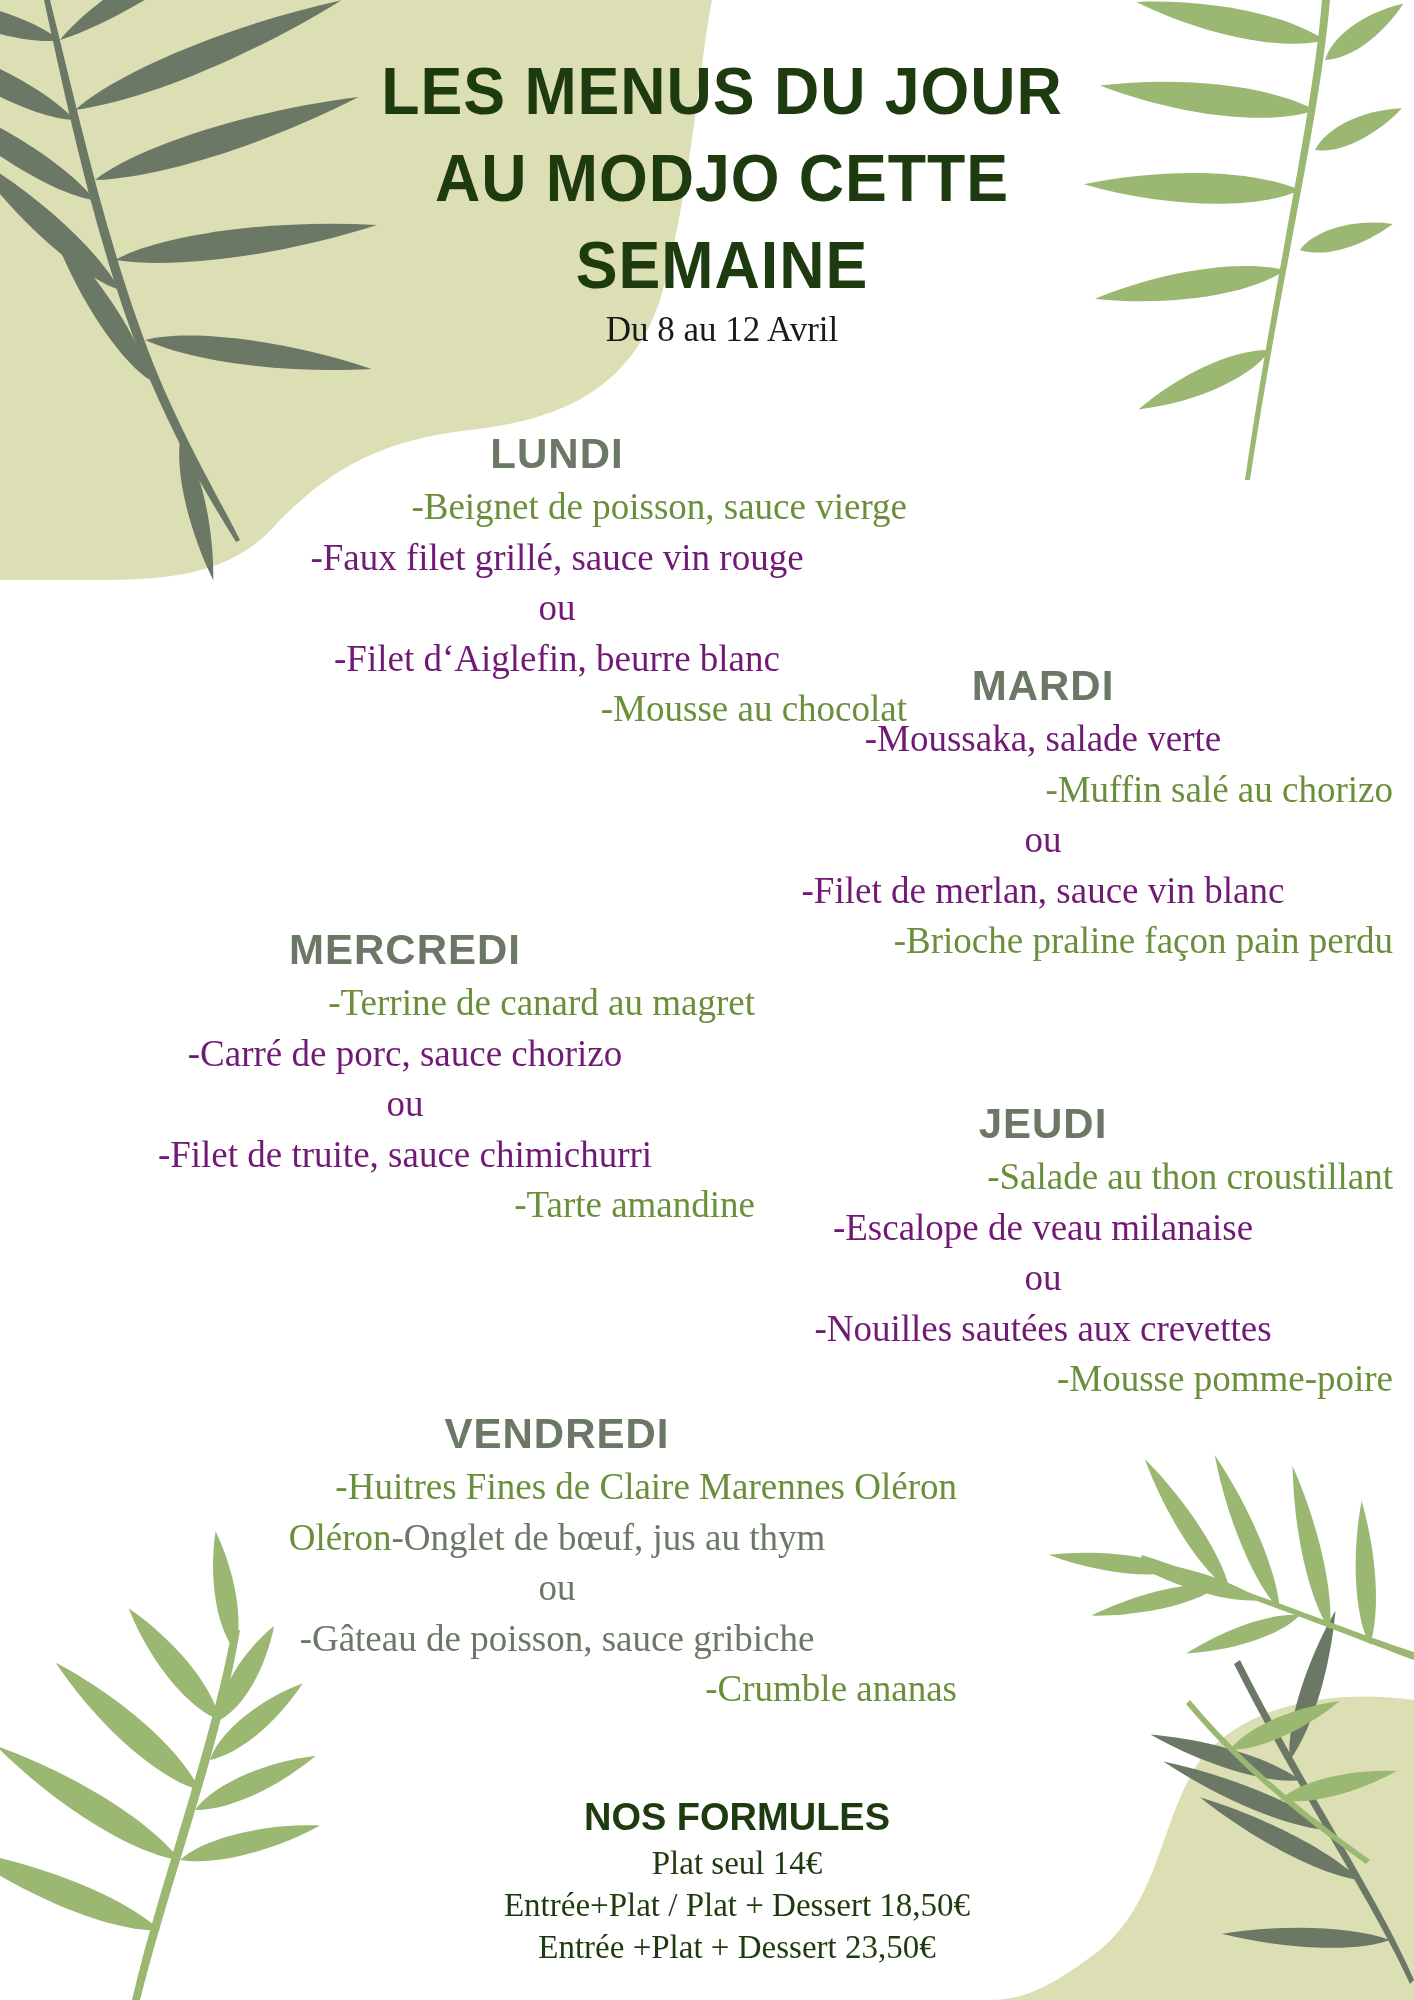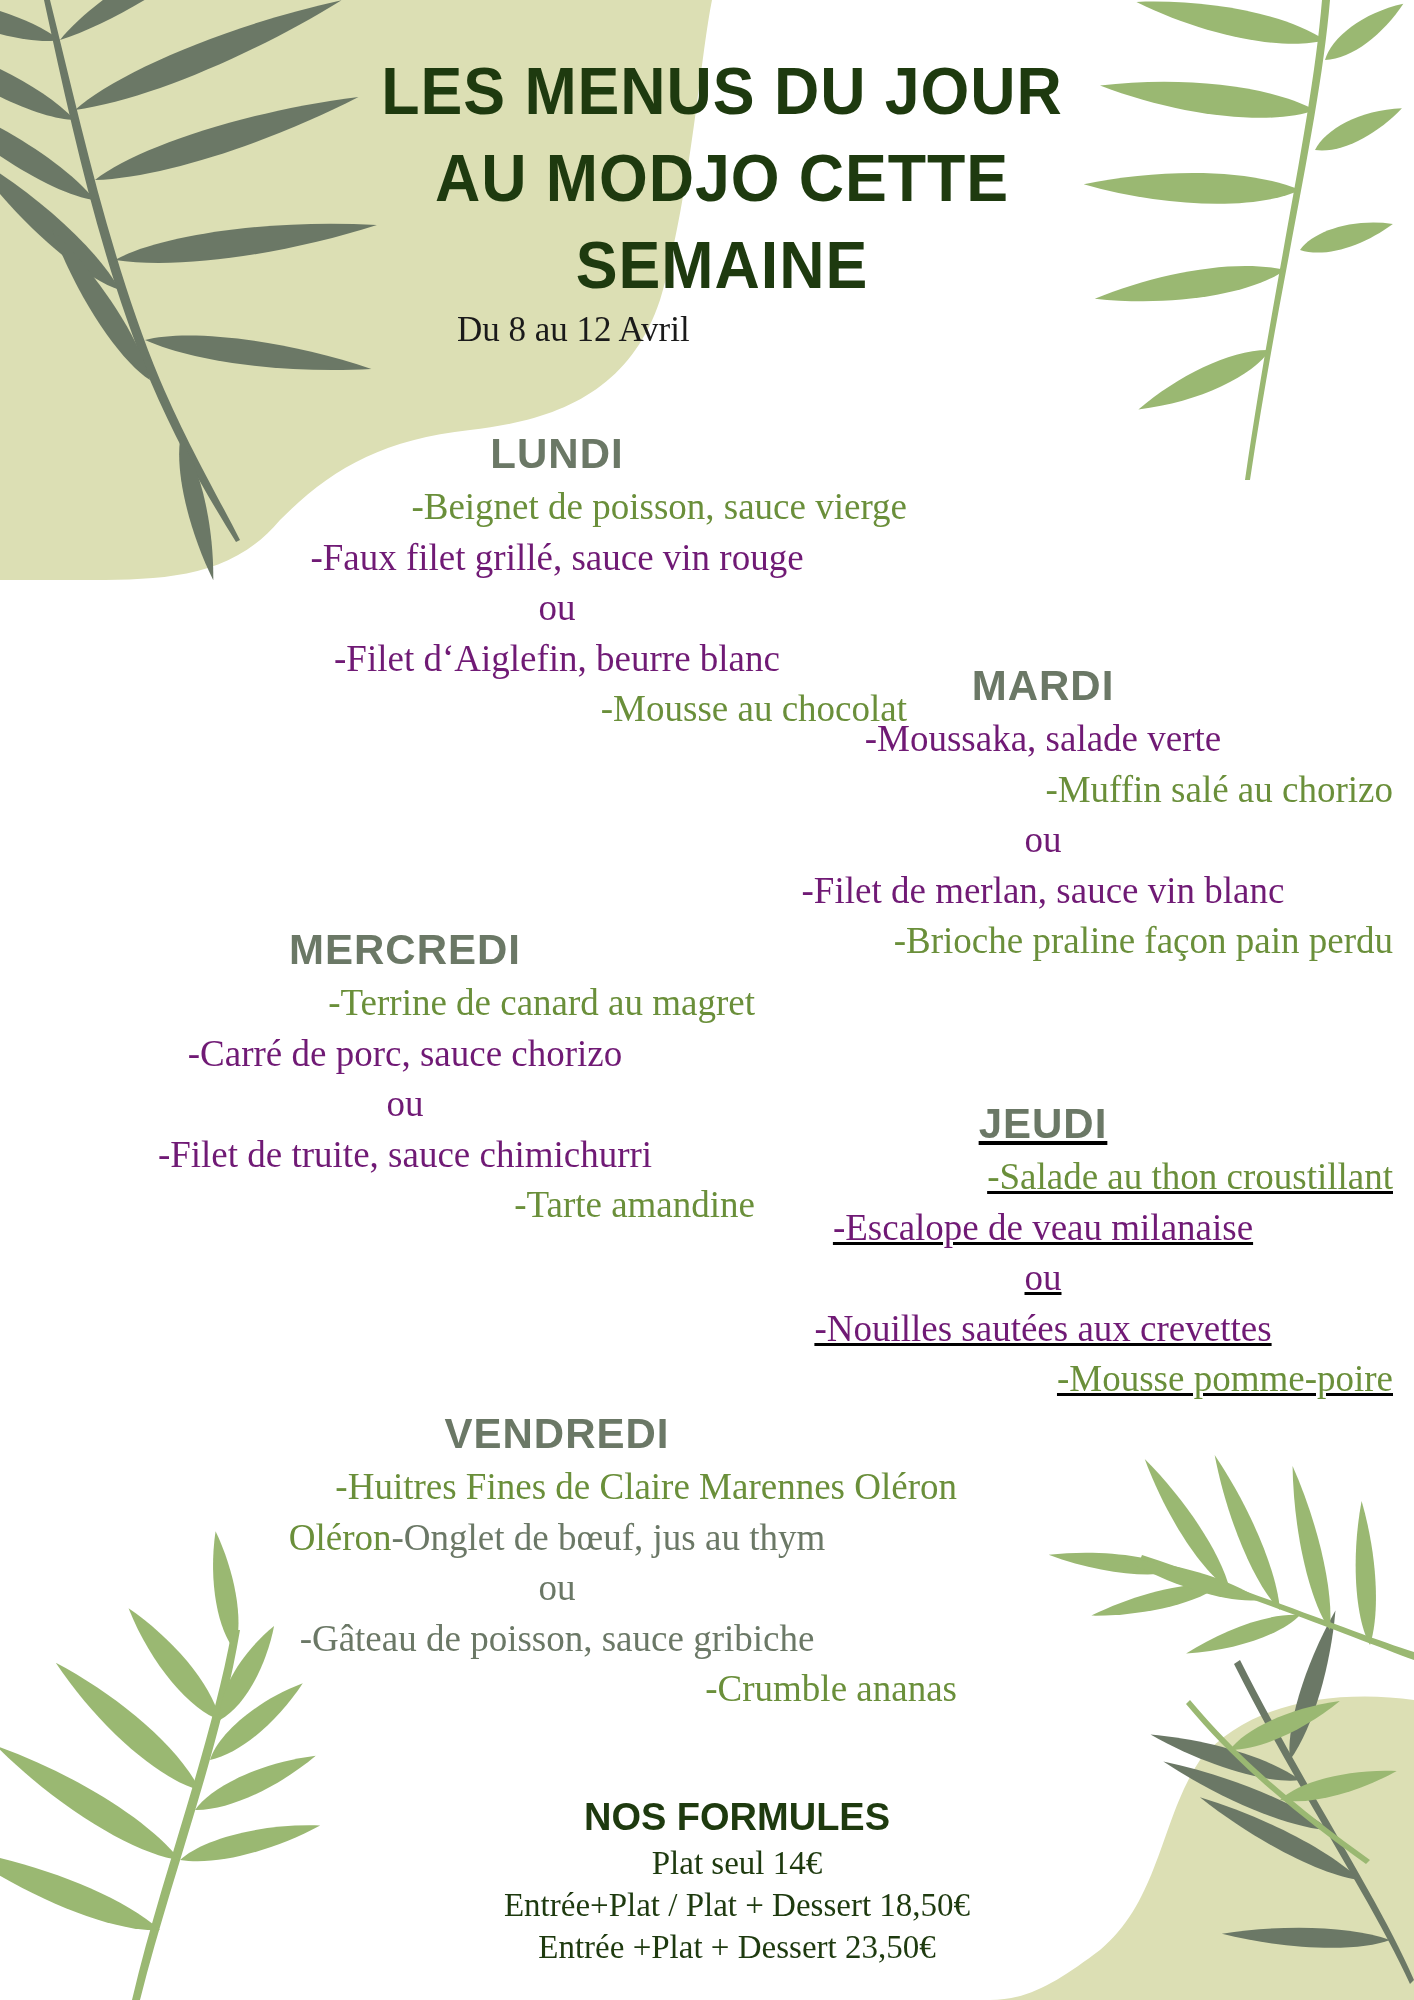--- a/index.html
+++ b/index.html
@@ -1,20 +1,20 @@
 <!DOCTYPE html>
 <html><head>
 <meta charset="utf-8">
 <style>
   html,body{margin:0;padding:0;}
   body{width:1414px;height:2000px;position:relative;overflow:hidden;background:#ffffff;font-family:"DejaVu Serif",serif;}
   .deco{position:absolute;left:0;top:0;width:1414px;height:2000px;pointer-events:none;}
   .title{position:absolute;left:300px;width:844px;top:48px;text-align:center;color:#1e3a0f;font-family:"Liberation Sans",sans-serif;font-weight:bold;font-size:66px;line-height:87px;letter-spacing:1px;transform:scaleX(0.95);}
   .title div{white-space:nowrap;}
-  .date{position:absolute;left:457px;width:530px;top:310px;text-align:left;font-family:"Liberation Serif",serif;font-size:35px;color:#1a1a1a;}
+  .date{position:absolute;left:457px;width:530px;top:310px;text-align:center;font-family:"Liberation Serif",serif;font-size:35px;color:#1a1a1a;}
   .day{position:absolute;text-align:center;font-family:"Liberation Serif",serif;font-size:37px;line-height:50.5px;}
   .day .h{font-family:"Liberation Sans",sans-serif;font-weight:bold;color:#6b7866;font-size:42px;line-height:56px;letter-spacing:1px;margin-top:16px;}
   .day .l{white-space:nowrap;}
   .g{color:#6a8f3a;text-align:right;}
   .d{color:#701a75;}
   .gr{color:#6b7866;}
   .formules{position:absolute;left:400px;width:674px;top:1792px;text-align:center;font-family:"Liberation Serif",serif;font-size:33px;line-height:42px;color:#1e3a0f;}
   .formules .h{font-family:"Liberation Sans",sans-serif;font-weight:bold;font-size:38px;line-height:50px;}
 </style>
 </head>
@@ -206,21 +206,21 @@
 
 <div class="day" style="left:55px;width:700px;top:906px;">
   <div class="h">MERCREDI</div>
   <div class="l g">-Terrine de canard au magret</div>
   <div class="l d">-Carré de porc, sauce chorizo</div>
   <div class="l d">ou</div>
   <div class="l d">-Filet de truite, sauce chimichurri</div>
   <div class="l g">-Tarte amandine</div>
 </div>
 
-<div class="day" style="left:693px;width:700px;top:1080px;text-decoration:underline;">
+<div class="day" style="left:693px;width:700px;top:1080px;">
   <div class="h">JEUDI</div>
   <div class="l g">-Salade au thon croustillant</div>
   <div class="l d">-Escalope de veau milanaise</div>
   <div class="l d">ou</div>
   <div class="l d">-Nouilles sautées aux crevettes</div>
   <div class="l g">-Mousse pomme-poire</div>
 </div>
 
 <div class="day" style="left:157px;width:800px;top:1390px;">
   <div class="h">VENDREDI</div>

